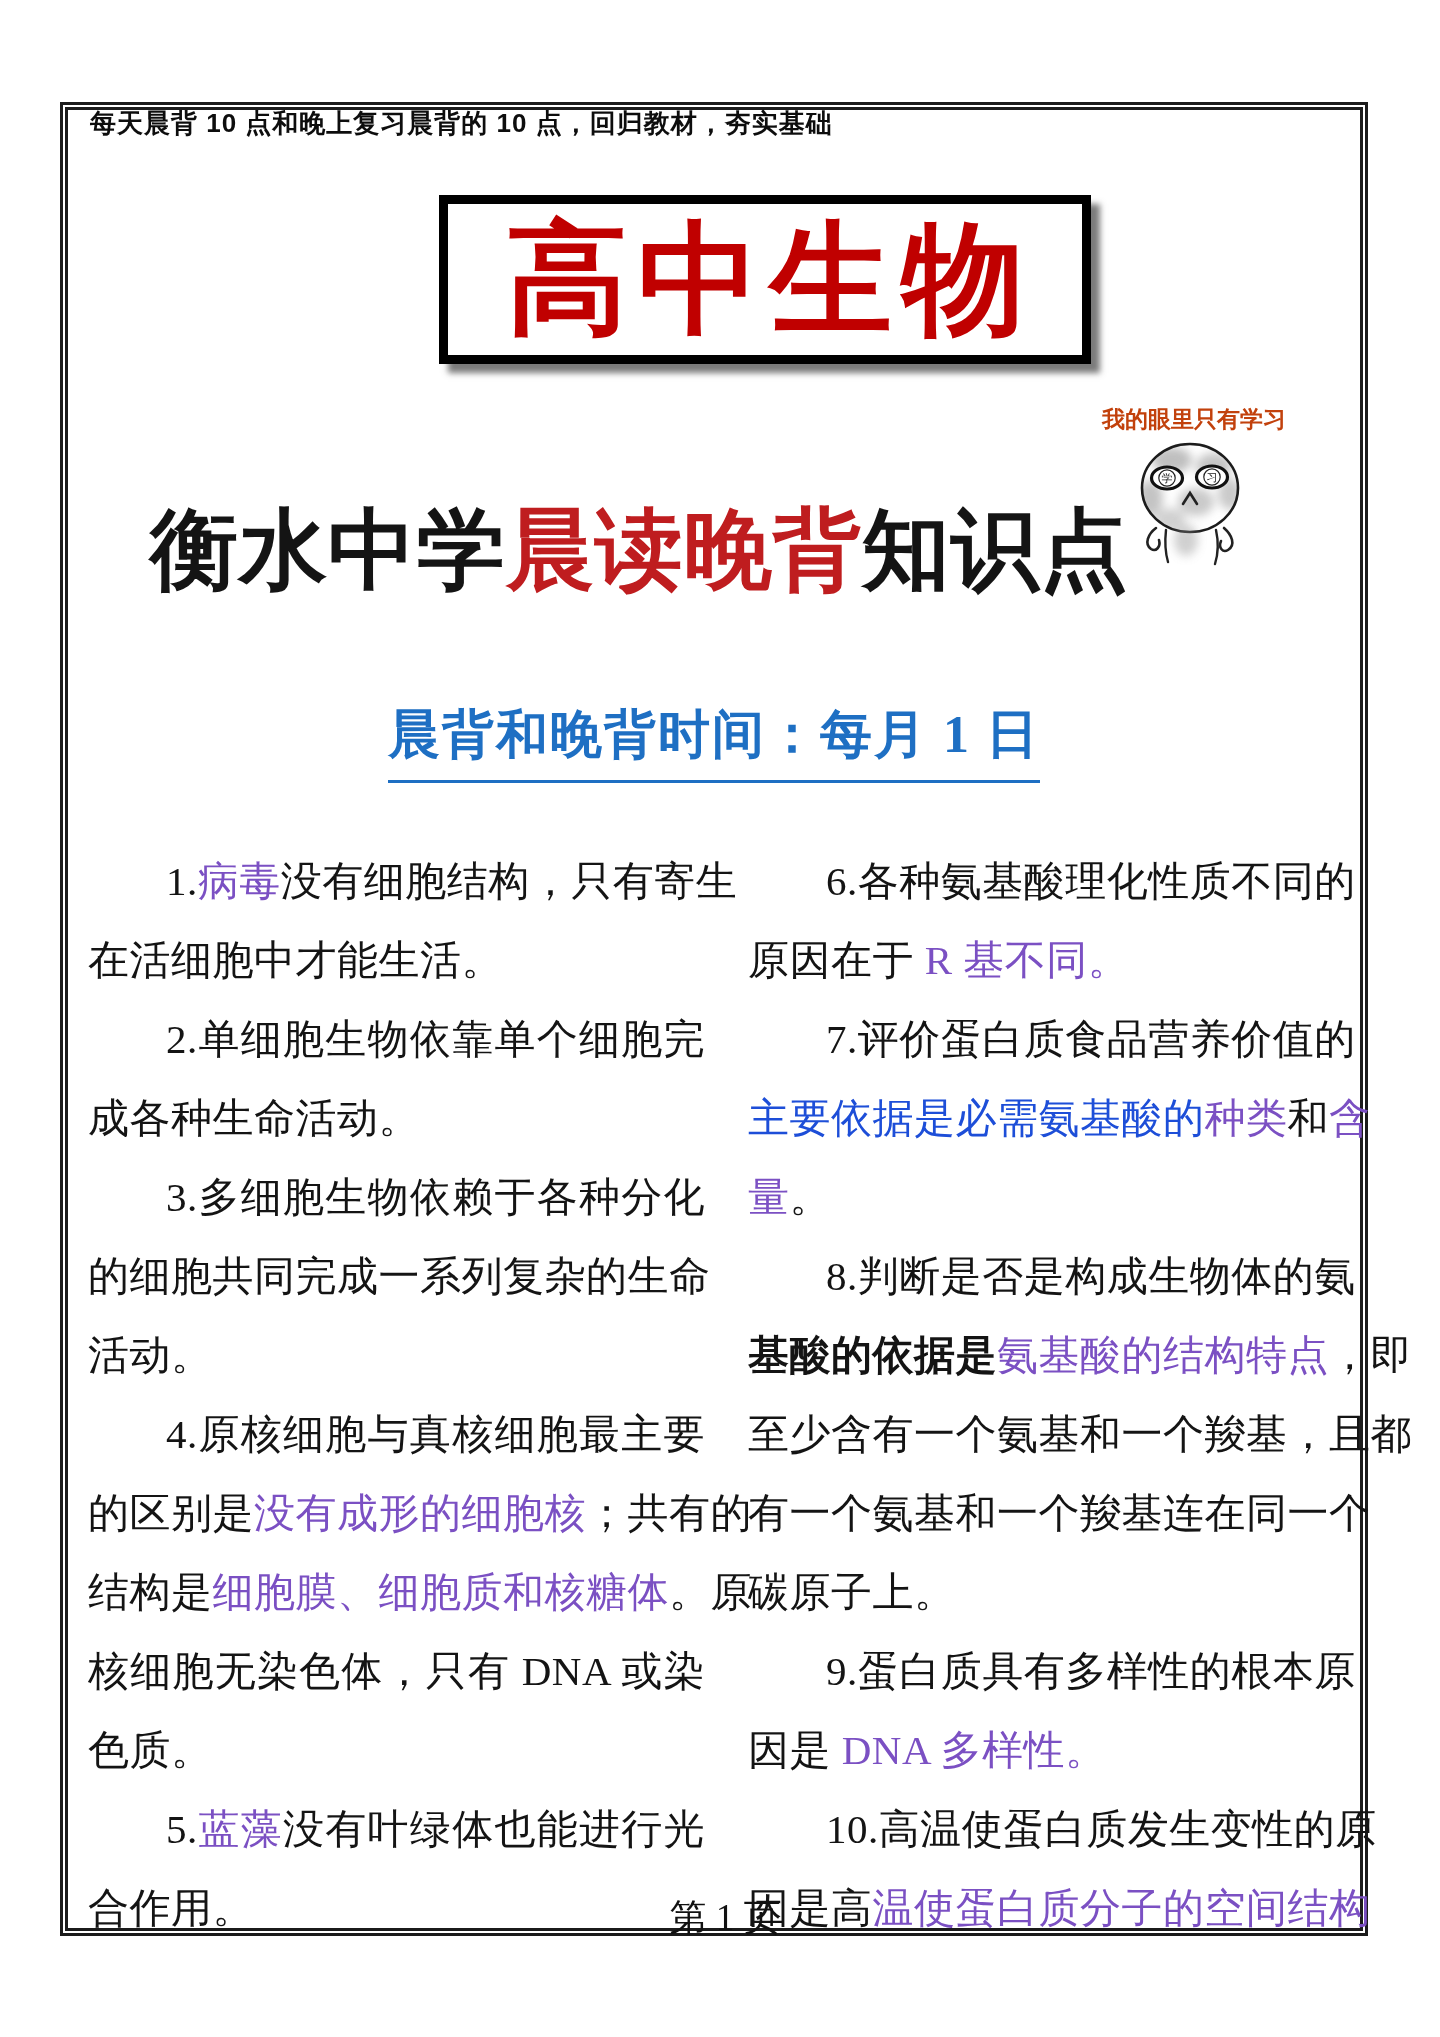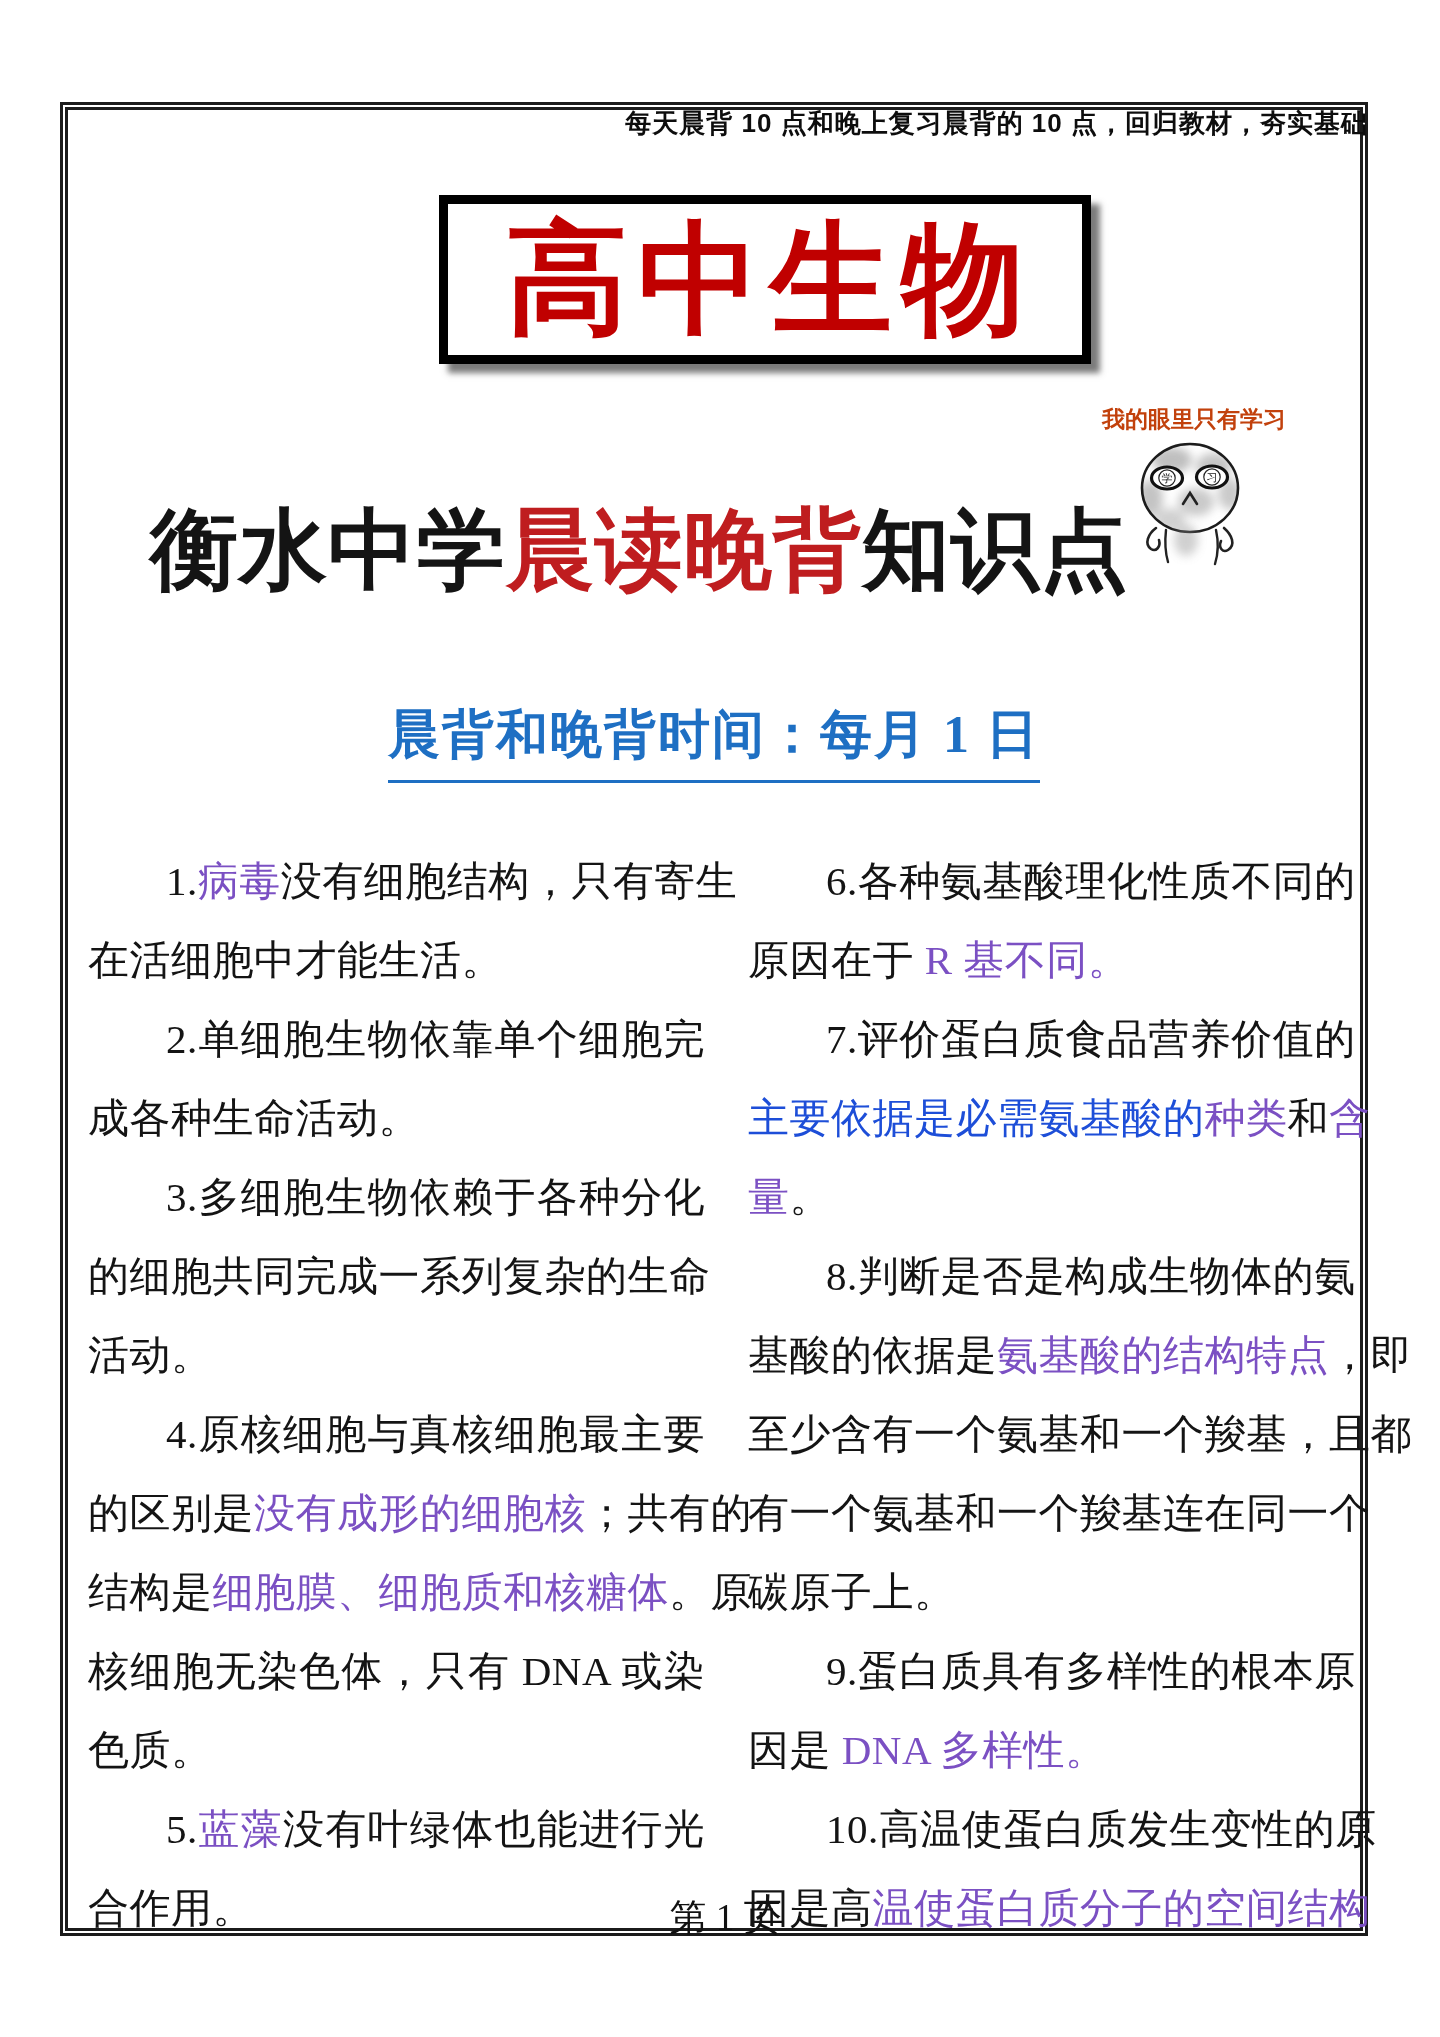--- a/index.html
+++ b/index.html
@@ -2,23 +2,23 @@
 <html><head>
 <meta charset="utf-8">
 <style>
   html,body{margin:0;padding:0;background:#ffffff;}
   body{width:1440px;height:2037px;position:relative;overflow:hidden;
        font-family:"Liberation Serif","DejaVu Serif",serif;color:#141414;}
 
   .page-border{position:absolute;left:60px;top:102px;width:1308px;height:1834px;
        border:8px double #1b1b1b;box-sizing:border-box;background:transparent;}
 
-  .header-note{position:absolute;left:60px;top:106px;width:1308px;text-align:right;
+  .header-note{position:absolute;left:60px;top:106px;width:1308px;text-align:left;
        font-family:"Liberation Sans","DejaVu Sans",sans-serif;font-weight:700;
-       font-size:26px;letter-spacing:1px;color:#0d0d0d;}
+       font-size:26px;letter-spacing:1px;color:#0d0d0d;padding-left:30px;}
 
   .title-box{position:absolute;left:439px;top:195px;width:652px;height:169px;
        box-sizing:border-box;border:9px solid #000;background:#fff;
        display:flex;align-items:center;justify-content:center;
        box-shadow:9px 9px 6px rgba(90,90,90,.8);}
   .title-box .big{font-size:122px;font-weight:700;letter-spacing:10px;line-height:1;
        text-indent:10px;}
 
   .mascot-caption{position:absolute;left:1064px;top:404px;width:260px;text-align:center;
        font-family:"Liberation Sans","DejaVu Sans",sans-serif;font-weight:700;
@@ -115,21 +115,21 @@
       <div class="line indent"><span style="color: rgb(20, 20, 20);">5.</span><span style="color: rgb(123, 80, 195);">蓝藻</span><span style="color: rgb(20, 20, 20);">没有叶绿体也能进行光</span></div>
       <div class="line end"><span style="color: rgb(20, 20, 20);">合作用。</span></div>
     </div>
   <div class="col col-right" id="col-right">
       <div class="line indent"><span style="color: rgb(20, 20, 20);">6.各种氨基酸理化性质不同的</span></div>
       <div class="line end"><span style="color: rgb(20, 20, 20);">原因在于</span><span style="color: rgb(123, 80, 195);"> R 基不同。</span></div>
       <div class="line indent"><span style="color: rgb(20, 20, 20);">7.评价蛋白质食品营养价值的</span></div>
       <div class="line"><span style="color: #1d4ed8; margin-top: 44px;">主要依据是必需氨基酸的</span><span style="color: rgb(123, 80, 195);">种类</span><span style="color: rgb(20, 20, 20);">和</span><span style="color: rgb(123, 80, 195);">含</span></div>
       <div class="line end"><span style="color: rgb(123, 80, 195);">量</span><span style="color: rgb(20, 20, 20);">。</span></div>
       <div class="line indent"><span style="color: rgb(20, 20, 20);">8.判断是否是构成生物体的氨</span></div>
-      <div class="line"><span style="color: rgb(20, 20, 20);">基酸的依据是</span><span style="color: rgb(123, 80, 195);">氨基酸的结构特点</span><span style="color: rgb(20, 20, 20);">，即</span></div>
+      <div class="line"><span style="color: rgb(20, 20, 20); font-weight: bold;">基酸的依据是</span><span style="color: rgb(123, 80, 195);">氨基酸的结构特点</span><span style="color: rgb(20, 20, 20);">，即</span></div>
       <div class="line"><span style="color: rgb(20, 20, 20);">至少含有一个氨基和一个羧基，且都</span></div>
       <div class="line"><span style="color: rgb(20, 20, 20);">有一个氨基和一个羧基连在同一个</span></div>
       <div class="line end"><span style="color: rgb(20, 20, 20);">碳原子上。</span></div>
       <div class="line indent"><span style="color: rgb(20, 20, 20);">9.蛋白质具有多样性的根本原</span></div>
       <div class="line end"><span style="color: rgb(20, 20, 20);">因是</span><span style="color: rgb(123, 80, 195);"> DNA 多样性。</span></div>
       <div class="line indent"><span style="color: rgb(20, 20, 20);">10.高温使蛋白质发生变性的原</span></div>
       <div class="line"><span style="color: rgb(20, 20, 20);">因是高</span><span style="color: rgb(123, 80, 195);">温使蛋白质分子的空间结构</span></div>
     </div>
 </div>
 

